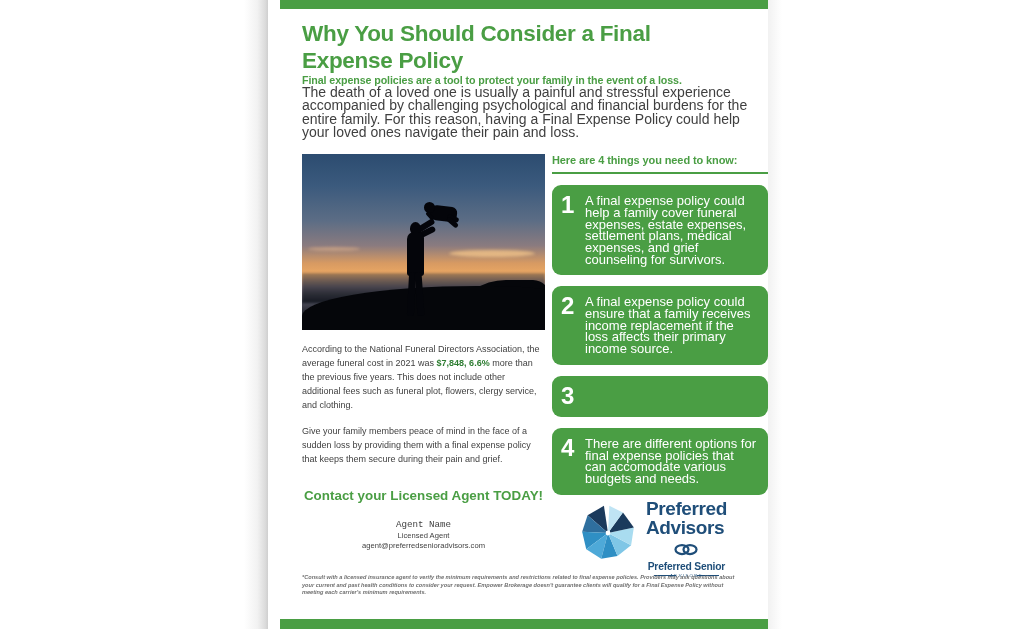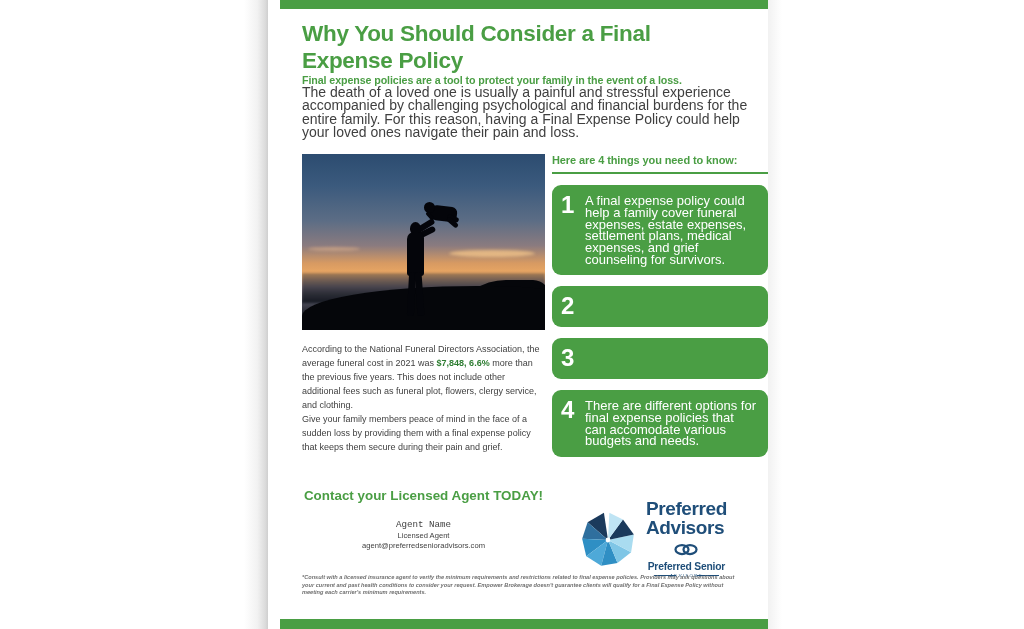--- a/index.html
+++ b/index.html
@@ -171,21 +171,21 @@
     background:#04050a; border-radius: 2px; transform: rotate(48deg);
   }
 
   .para {
     color: #3f3f3f;
     font-size: 9px;
     line-height: 14px;
     margin-top: 12px;
   }
   .para .stat { color: #2e7d32; font-weight: bold; }
-  .para.second { margin-top: 0; }
+  .para.second { margin-top: 12px; }
 
   .right-head {
     color: #4a9e44;
     font-size: 11px;
     font-weight: bold;
     letter-spacing: -0.1px;
     white-space: nowrap;
   }
   .right-rule {
     margin-top: 6px;
@@ -251,21 +251,21 @@
     font-size: 7.6px;
   }
   .contact .agent-phone {
     margin-top: 2px;
     color: #2b2b2b;
     font-size: 12px;
   }
 
   .logo-wrap {
     position: absolute; left: 272px; top: 5px; width: 192px;
-    display: flex; align-items: flex-end;
+    display: flex; align-items: center;
   }
   .logo-text { margin-left: 4px; padding-top: 6px; }
   .logo-main {
     color: #1f4e79;
     font-size: 19px;
     font-weight: bold;
     line-height: 19px;
     letter-spacing: -0.4px;
   }
   .logo-sub-wrap { margin-top: 5px; text-align: center; }
@@ -359,20 +359,21 @@
           <div class="right-head">Here are 4 things you need to know:</div>
           <div class="right-rule"></div>
 
           <div class="card">
             <div class="num">1</div>
             <div class="txt">A final expense policy could help a family cover funeral expenses, estate expenses, settlement plans, medical expenses, and grief counseling for survivors.</div>
           </div>
 
           <div class="card">
             <div class="num">2</div>
+            <div class="txt">A final expense policy could ensure that a family receives income replacement if the loss affects their primary income source.</div>
           </div>
 
           <div class="card">
             <div class="num">3</div>
           </div>
 
           <div class="card">
             <div class="num">4</div>
             <div class="txt">There are different options for final expense policies that can accomodate various budgets and needs.</div>
           </div>

